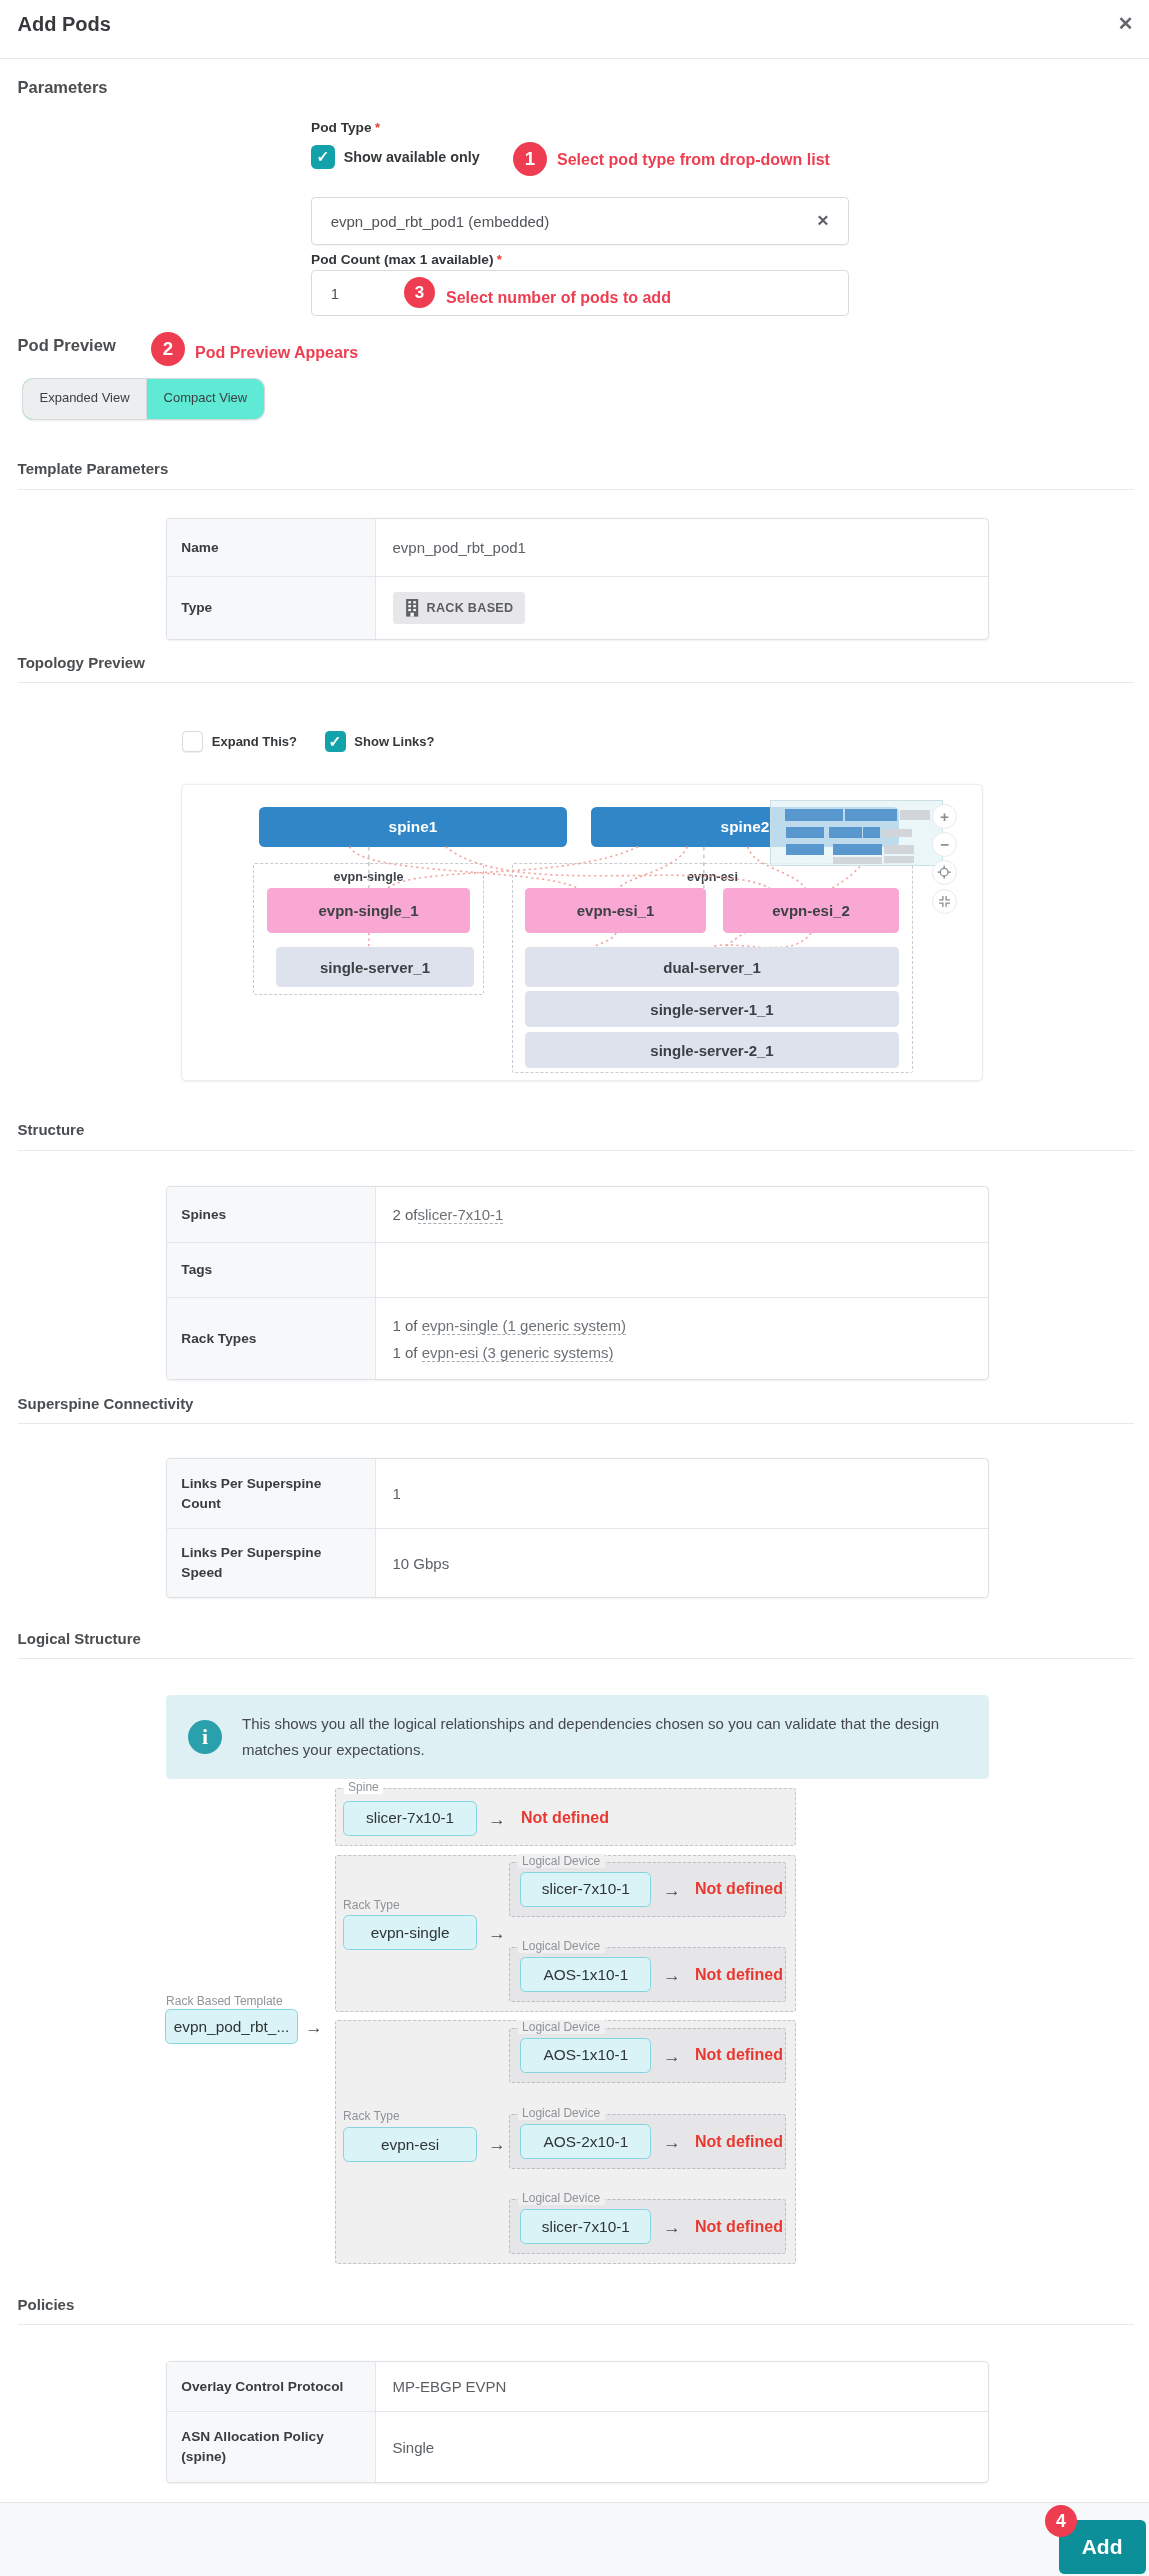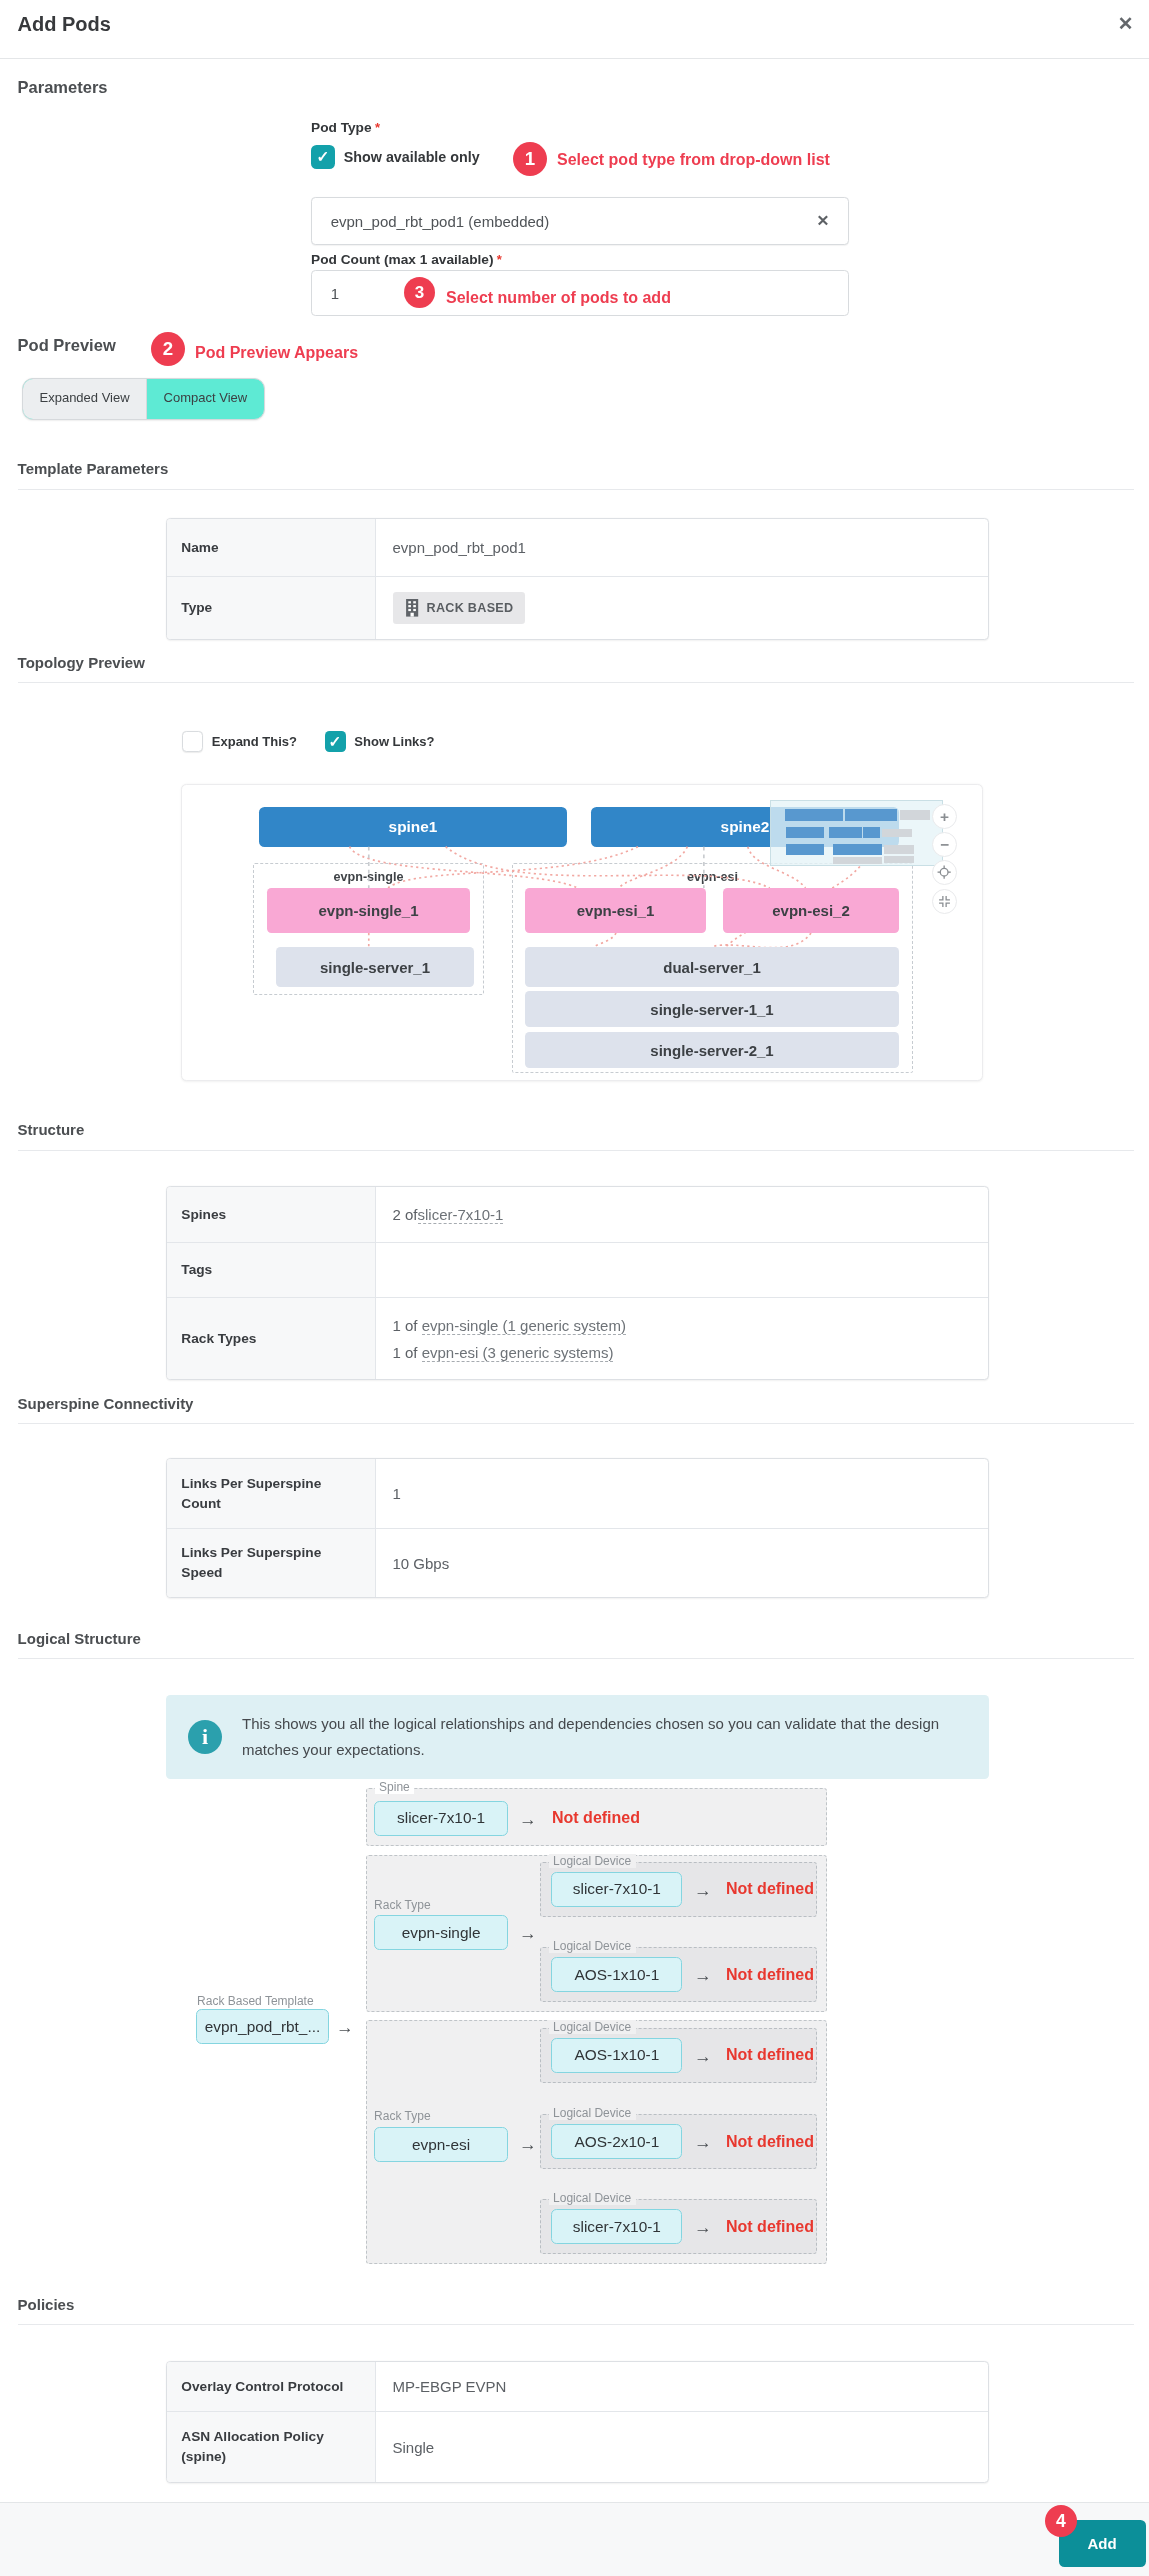--- a/index.html
+++ b/index.html
@@ -80,22 +80,22 @@
   .lg-label { position:absolute; top:-8.8px; left:7.7px; font-size:12px; color:#8e9398; background:#f0f0f1; padding:0 4.4px; }
   .lg-label.on-white { background:#ffffff; }
   .rt-label { position:absolute; font-size:12px; color:#8e9398; }
   .cyanbox { position:absolute; background:#d9f3f7; border:1.6px solid #84d5e0; border-radius:5.5px; color:#303437; font-size:15.4px;
              display:flex; align-items:center; justify-content:center; }
   .arrow { position:absolute; font-size:17.6px; color:#4c5054; }
   .notdef { position:absolute; color:#e8382f; font-size:16px; font-weight:700; }
 
   
   .footer { position:absolute; left:0; right:0; bottom:0; height:74px; background:#f7f8f9; border-top:1.1px solid #e3e6e8; }
-  .btn-add { position:absolute; right:4.4px; top:16.5px; width:87px; height:47px; background:#0c8f99; border:none; border-radius:5.5px;
-             color:#fff; font-size:15px; font-weight:700; cursor:pointer; font-family:"Liberation Sans",sans-serif; }
+  .btn-add { position:absolute; right:4.4px; top:16.5px; width:87px; height:54px; background:#0c8f99; border:none; border-radius:5.5px;
+             color:#fff; font-size:21px; font-weight:700; cursor:pointer; font-family:"Liberation Sans",sans-serif; }
 
   svg.linklayer { position:absolute; left:0; top:0; z-index:1; }
 </style>
 </head>
 <body>
 
 <div id="page">
 
   <div class="abs dlg-title" style="left:17.6px; top:13px;">Add Pods</div>
   <div class="abs close-x" style="right:16.5px; top:13px;">✕</div>
@@ -296,21 +296,21 @@
   </div>
 
   <div class="abs h-sub" style="left:17.6px; top:1630px;">Logical Structure</div>
   <div class="rule-sec" style="top:1658px;"></div>
 
   <div class="infobox" style="left:166px; top:1695px; width:823px; height:84px;">
     <div class="info-i">i</div>
     <div class="info-t">This shows you all the logical relationships and dependencies chosen so you can validate that the design matches your expectations.</div>
   </div>
 
-  <div class="abs" style="left:165px; top:1785px; width:687px; height:486px;margin-left:31px;">
+  <div class="abs" style="left:165px; top:1785px; width:687px; height:486px;">
 
     <div class="lgroup" style="left:170px; top:2.7px; width:461px; height:58px;">
       <div class="lg-label on-white">Spine</div>
       <div class="cyanbox" style="left:7.1px; top:12px; width:134px; height:35px;">slicer-7x10-1</div>
       <div class="arrow" style="left:152px; top:20px;">→</div>
       <div class="notdef" style="left:185px; top:20.3px;">Not defined</div>
     </div>
 
     <div class="lgroup" style="left:170px; top:70px; width:461px; height:157px;">
       <div class="rt-label" style="left:7.1px; top:42px;">Rack Type</div>

